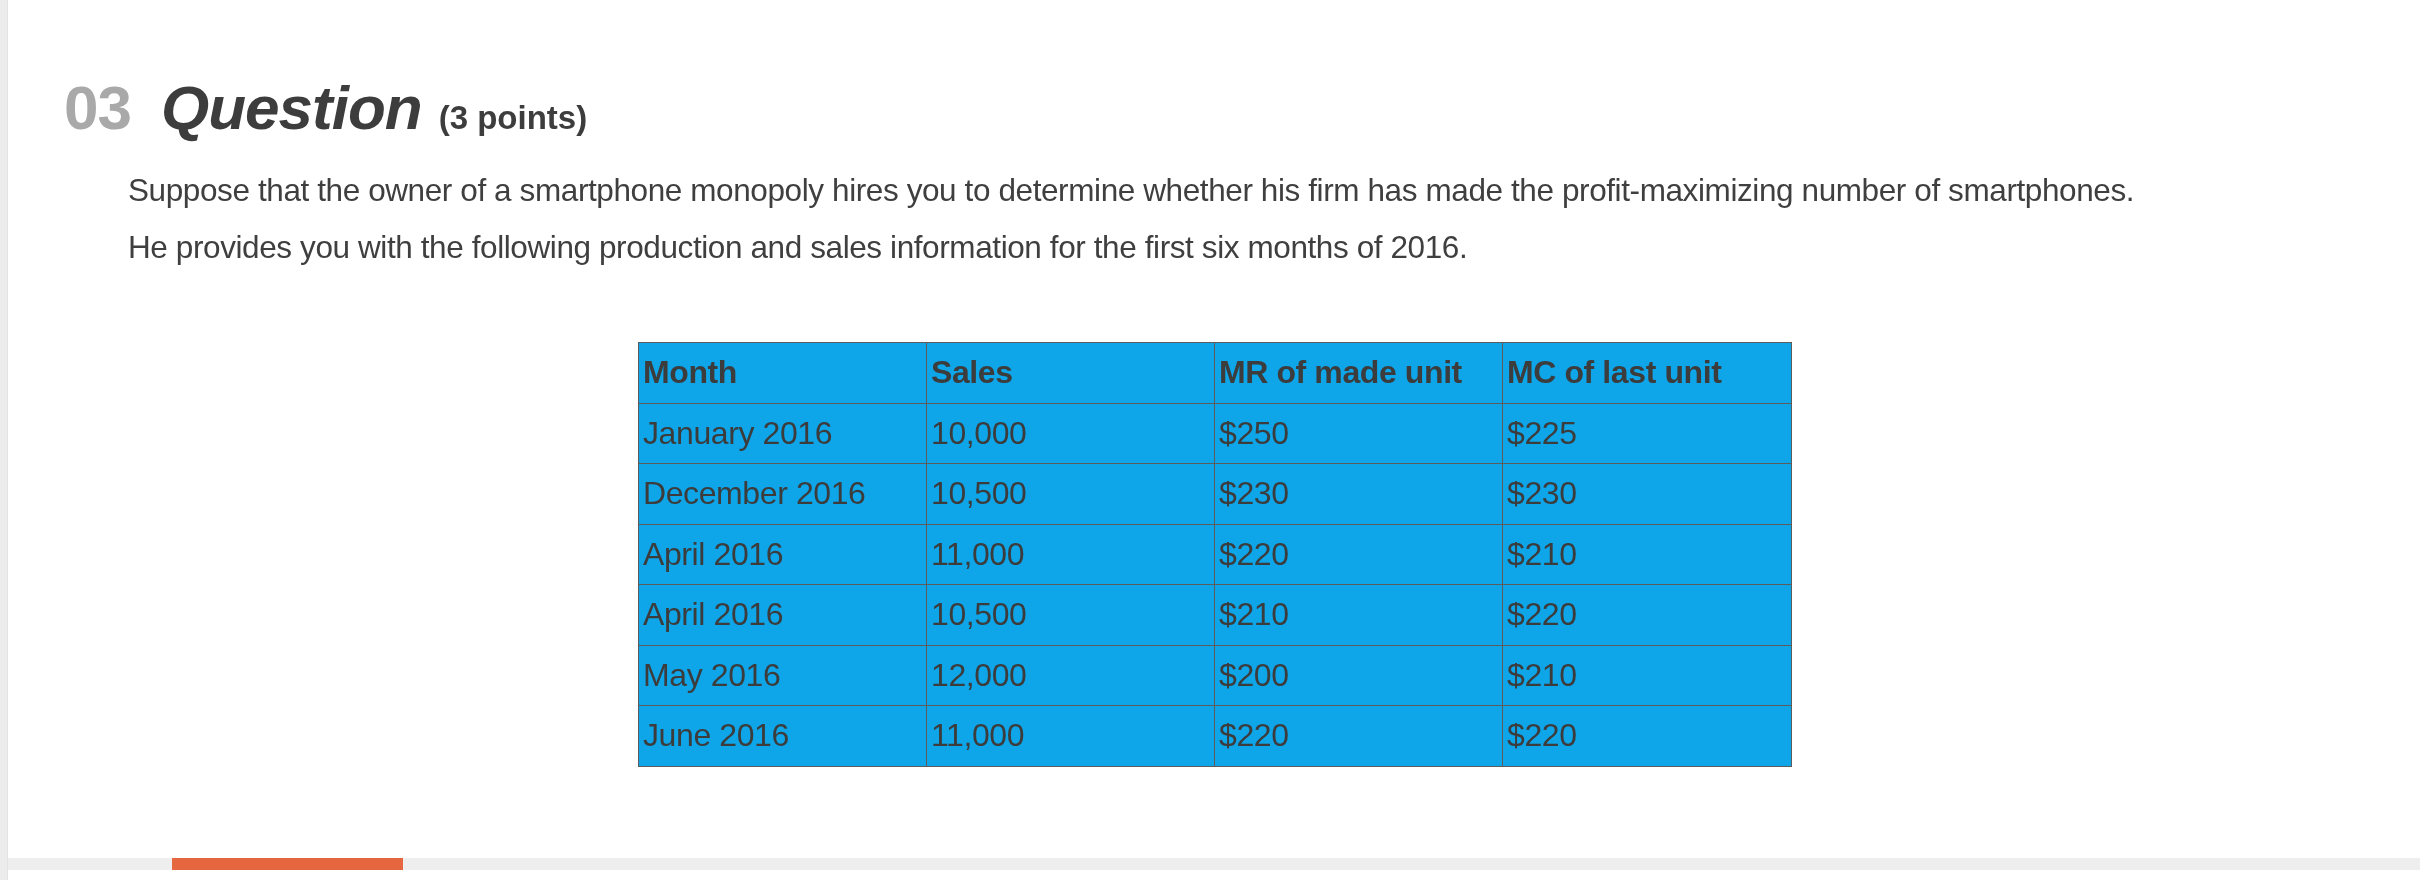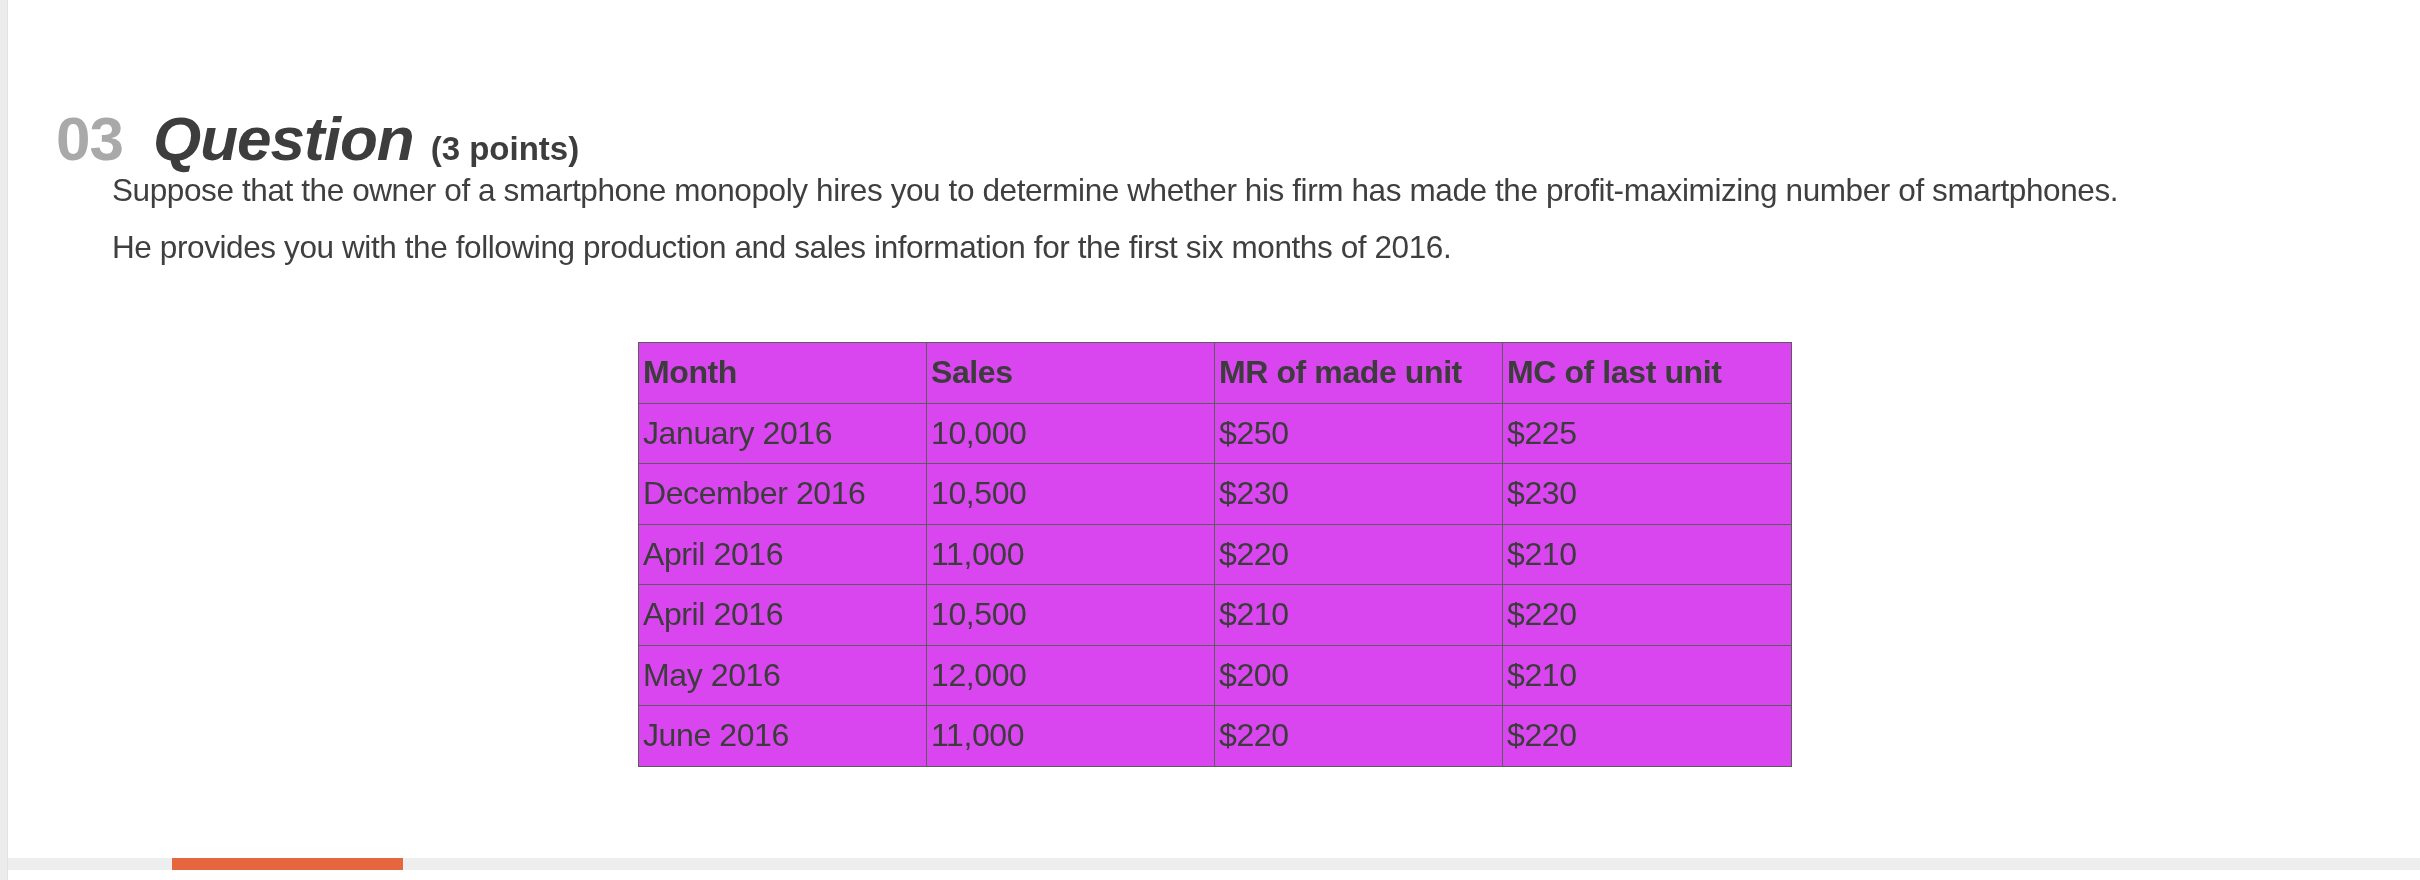--- a/index.html
+++ b/index.html
@@ -13,26 +13,25 @@
   .left-strip {
     position: absolute;
     left: 0; top: 0;
     width: 8px; height: 880px;
     background: #ececec;
     border-right: 1px solid #e2e2e2;
     z-index: 3;
   }
   .question-header {
     position: absolute;
-    left: 56px; top: 77px;
+    left: 64px; top: 77px;
     display: flex;
     align-items: baseline;
     line-height: 1;
     white-space: nowrap;
-    margin-top: 31px;
   }
   .q-number {
     font-size: 62px;
     font-weight: 800;
     color: #a9a9a9;
     letter-spacing: -1px;
   }
   .q-title {
     font-size: 62px;
     font-weight: 800;
@@ -42,36 +41,36 @@
     font-style: italic;
   }
   .q-points {
     font-size: 33px;
     font-weight: 700;
     color: #3d3d3d;
     margin-left: 17px;
   }
   .question-text {
     position: absolute;
-    left: 112px; top: 162px;
+    left: 128px; top: 162px;
     color: #3f3f3f;
     font-size: 31.5px;
     letter-spacing: -0.4px;
     white-space: nowrap;
   }
   .question-text .line {
     line-height: 57px;
   }
   table.data-table {
     position: absolute;
     left: 638px; top: 342px;
     border-collapse: collapse;
     table-layout: fixed;
     width: 1153px;
-    background: #d946ef;
+    background: #0ea5e9;
   }
   table.data-table th,
   table.data-table td {
     border: 1px solid #5c5c5c;
     height: 60.5px;
     padding: 0 6px 0 4px;
     font-size: 32px;
     letter-spacing: -0.4px;
     color: #3c3c3c;
     text-align: left;

